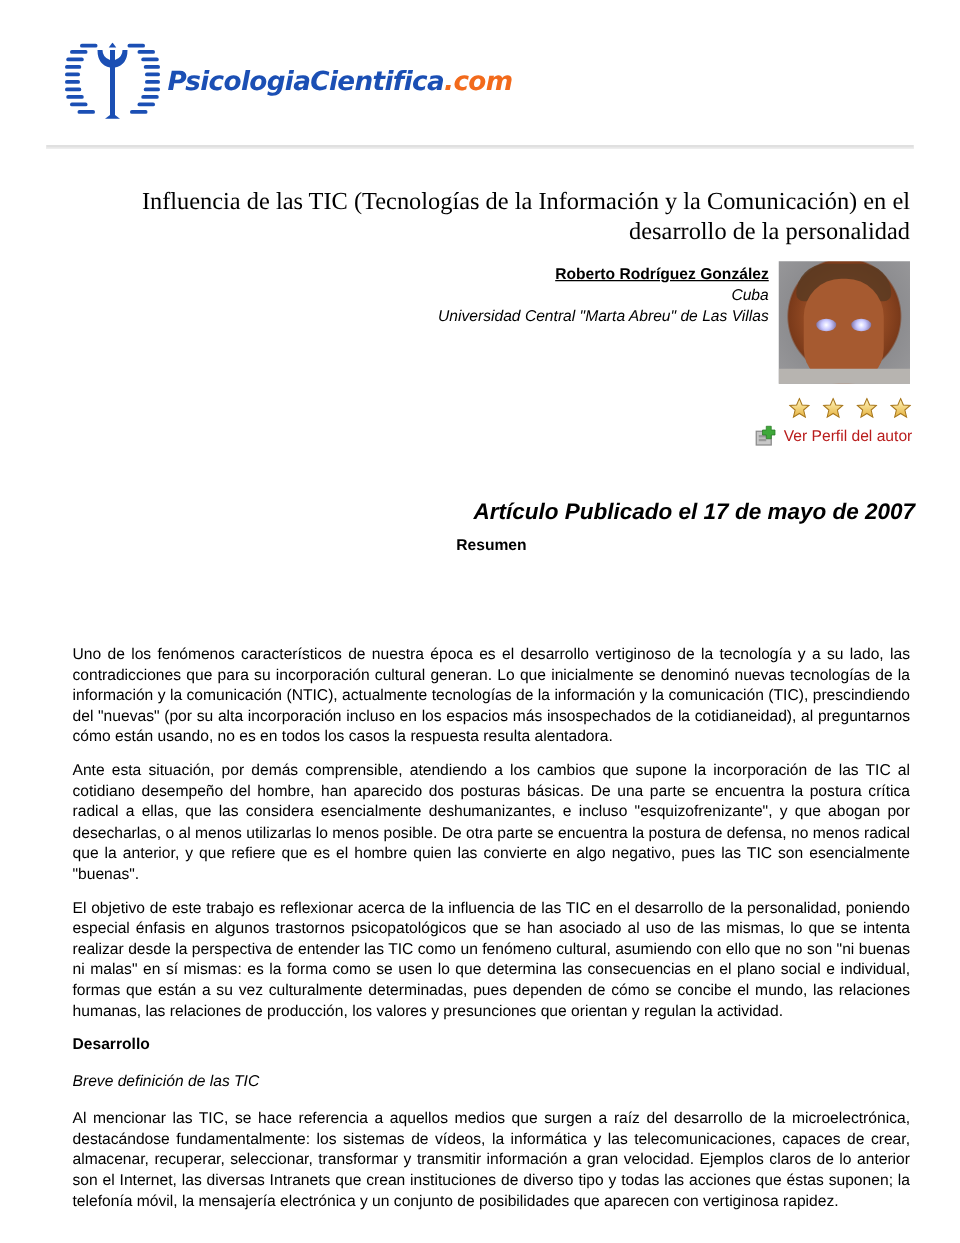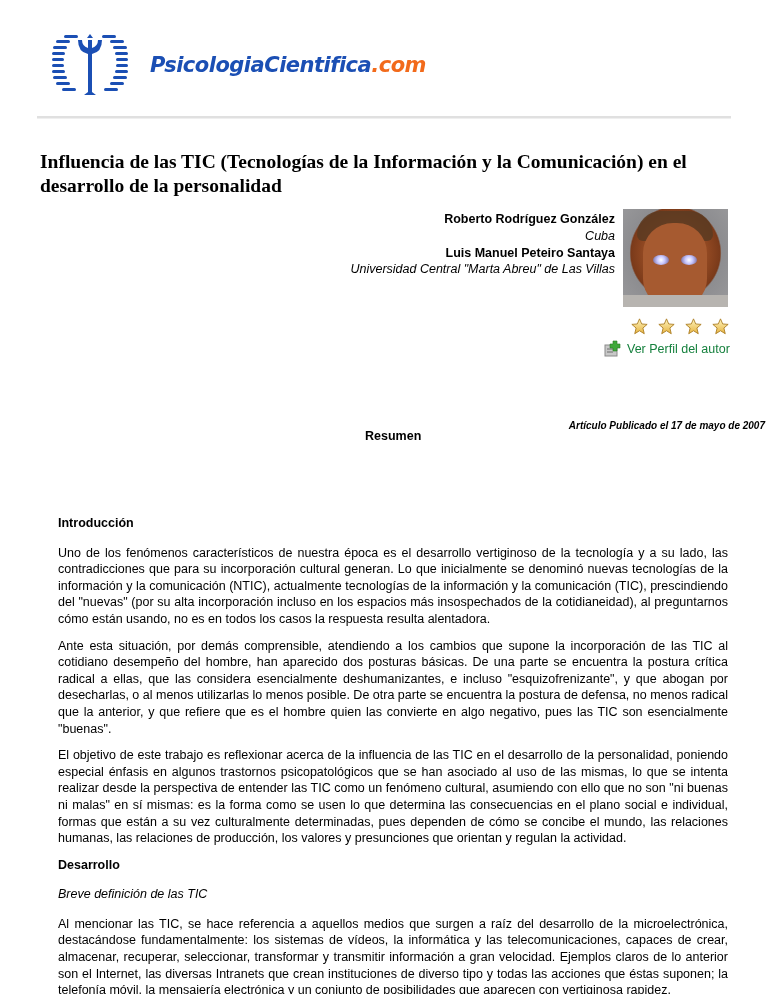--- a/index.html
+++ b/index.html
@@ -1,46 +1,46 @@
 <!DOCTYPE html>
 <html><head>
 <meta charset="utf-8">
 <style>
   html, body { margin: 0; padding: 0; background: #ffffff; }
   body { width: 768px; height: 994px; position: relative; overflow: hidden; color: #000; font-family: "Liberation Sans", sans-serif; }
 
-  .logo { position: absolute; left: 52px; top: 34px; height: 62px; display: flex; align-items: center; gap: 16px; }
+  .logo { position: absolute; left: 52px; top: 34px; height: 62px; display: flex; align-items: center; }
   .logo-mark { width: 76px; height: 62px; }
   .logo-text { margin-left: 6px; font-family: "DejaVu Sans", sans-serif; font-weight: bold; font-style: italic; font-size: 21px; letter-spacing: -0.5px; color: #1b4fb4; }
   .logo-text .tld { color: #f26a1b; }
 
   .separator { position: absolute; left: 37px; top: 116px; width: 694px; height: 2px; background: #e0e0e0; border-bottom: 1px solid #efefef; }
 
-  .title { position: absolute; left: 40px; top: 150px; width: 688px; text-align: left; font-family: "Liberation Serif", serif; font-weight: bold; font-size: 19.5px; line-height: 24px; }
+  .title { position: absolute; left: 40px; top: 150px; width: 688px; text-align: right; font-family: "Liberation Serif", serif; font-weight: normal; font-size: 19.5px; line-height: 24px; }
 
   .authors { position: absolute; right: 153px; top: 211px; text-align: right; font-size: 12.5px; line-height: 16.8px; }
-  .authors .name { font-weight: bold; }
+  .authors .name { font-weight: bold; text-decoration: underline; }
   .authors .aff { font-style: italic; }
 
   .photo { position: absolute; left: 623px; top: 209px; width: 105px; height: 98px; background: radial-gradient(ellipse at 50% 45%, #b8693c 0%, #9c4f26 35%, #7a3a1a 60%, #8d8d90 62%, #9a9a9c 100%); overflow: hidden; }
   .photo .hair { position: absolute; left: 14px; top: 2px; width: 76px; height: 30px; border-radius: 40px 40px 10px 10px; background: #5a3b22; opacity: 0.85; }
   .photo .face { position: absolute; left: 20px; top: 14px; width: 64px; height: 84px; border-radius: 30px 30px 28px 28px; background: #a65a30; }
   .photo .eye { position: absolute; top: 46px; width: 16px; height: 10px; border-radius: 50%; background: radial-gradient(circle, #ffffff 0%, #c8c8ff 40%, #6a5a8a 100%); }
   .photo .eye.l { left: 30px; }
   .photo .eye.r { left: 58px; }
   .photo .shirt { position: absolute; left: 0; top: 86px; width: 105px; height: 14px; background: #b7b4b0; }
 
   .stars { position: absolute; left: 631px; top: 318px; display: flex; gap: 10px; }
   .star { width: 17px; height: 17px; }
 
   .profile-link { position: absolute; left: 604px; top: 340px; display: flex; align-items: flex-end; }
   .profile-icon { width: 17px; height: 17px; position: relative; }
-  .profile-link span { margin-left: 6px; font-size: 12.5px; color: #15803d; line-height: 16px; }
+  .profile-link span { margin-left: 6px; font-size: 12.5px; color: #b91c1c; line-height: 16px; }
 
-  .published { position: absolute; right: 3px; top: 399px; font-weight: bold; font-style: italic; font-size: 10px; margin-top: 21px; }
+  .published { position: absolute; right: 36px; top: 399px; font-weight: bold; font-style: italic; font-size: 18px; }
   .resumen { position: absolute; left: 365px; top: 429px; font-weight: bold; font-size: 12.5px; }
 
   .body { position: absolute; left: 58px; top: 515px; width: 670px; font-size: 12.5px; line-height: 16.6px; text-align: justify; }
   .body h3 { margin: 0 0 13px 0; font-size: 12.5px; font-weight: bold; }
   .body p { margin: 0 0 10px 0; }
   .body p.sub { font-style: italic; margin-bottom: 13px; }
 </style>
 </head>
 <body>
 
@@ -74,21 +74,20 @@
   <div class="logo-text"><span>PsicologiaCientifica</span><span class="tld">.com</span></div>
 </div>
 
 <div class="separator"></div>
 
 <h1 class="title" style="margin:0">Influencia de las TIC (Tecnologías de la Información y la Comunicación) en el desarrollo de la personalidad</h1>
 
 <div class="authors">
   <div class="name">Roberto Rodríguez González</div>
   <div class="aff">Cuba</div>
-  <div class="name">Luis Manuel Peteiro Santaya</div>
   <div class="aff">Universidad Central "Marta Abreu" de Las Villas</div>
 </div>
 
 <div class="photo">
   <div class="hair"></div>
   <div class="face"></div>
   <div class="eye l"></div>
   <div class="eye r"></div>
   <div class="shirt"></div>
 </div>
@@ -121,20 +120,19 @@
     <rect x="3" y="11" width="6" height="2" fill="#9a9a9a"></rect>
     <path d="M9 1 h4 v3 h3 v4 h-3 v3 h-4 v-3 h-3 v-4 h3 z" fill="#3fa83a" stroke="#2a7a26" stroke-width="0.6"></path>
   </svg>
   <span>Ver Perfil del autor</span>
 </div>
 
 <div class="published">Artículo Publicado el 17 de mayo de 2007</div>
 <div class="resumen">Resumen</div>
 
 <div class="body">
-  <h3>Introducción</h3>
   <p>Uno de los fenómenos característicos de nuestra época es el desarrollo vertiginoso de la tecnología y a su lado,  las contradicciones que para su incorporación cultural  generan. Lo que inicialmente se denominó nuevas tecnologías de la información y la comunicación (NTIC), actualmente tecnologías de la información y la comunicación (TIC), prescindiendo del "nuevas" (por su alta incorporación incluso en los espacios más insospechados de la cotidianeidad), al preguntarnos cómo  están usando, no es en todos los casos la respuesta resulta  alentadora.</p>
   <p>Ante esta situación, por demás comprensible, atendiendo a los cambios que supone la incorporación de las TIC al cotidiano desempeño del hombre, han aparecido dos posturas básicas. De una parte se encuentra la postura crítica radical a ellas, que las considera esencialmente deshumanizantes, e incluso "esquizofrenizante", y que abogan por desecharlas, o al menos utilizarlas lo menos posible. De otra parte  se encuentra la postura de defensa, no menos radical que la anterior, y que refiere que es el hombre quien las convierte en algo negativo, pues las TIC son esencialmente "buenas".</p>
   <p>El objetivo de este trabajo es reflexionar acerca de la influencia de las TIC en el desarrollo de la personalidad, poniendo especial énfasis en algunos trastornos psicopatológicos que se han  asociado al  uso de las mismas, lo que se intenta realizar desde la perspectiva de entender las TIC como un fenómeno cultural, asumiendo con ello que no son "ni buenas ni malas" en sí mismas: es la forma como se usen lo que  determina las consecuencias en el plano social e individual, formas que están a su vez culturalmente determinadas, pues dependen de cómo se concibe el mundo, las relaciones humanas, las relaciones de producción, los valores y presunciones que orientan y regulan la actividad.</p>
   <h3>Desarrollo</h3>
   <p class="sub">Breve definición de las TIC</p>
   <p>Al mencionar las TIC, se hace referencia a aquellos medios que surgen a raíz del desarrollo de la microelectrónica, destacándose fundamentalmente: los sistemas de vídeos, la informática y las telecomunicaciones,  capaces de crear, almacenar, recuperar, seleccionar, transformar y transmitir información a gran velocidad. Ejemplos claros de lo anterior son el  Internet, las diversas Intranets que crean instituciones de diverso tipo y todas las acciones que éstas suponen; la telefonía móvil, la mensajería electrónica y un conjunto de posibilidades que aparecen con vertiginosa rapidez.</p>
 </div>
 
 </body></html>

